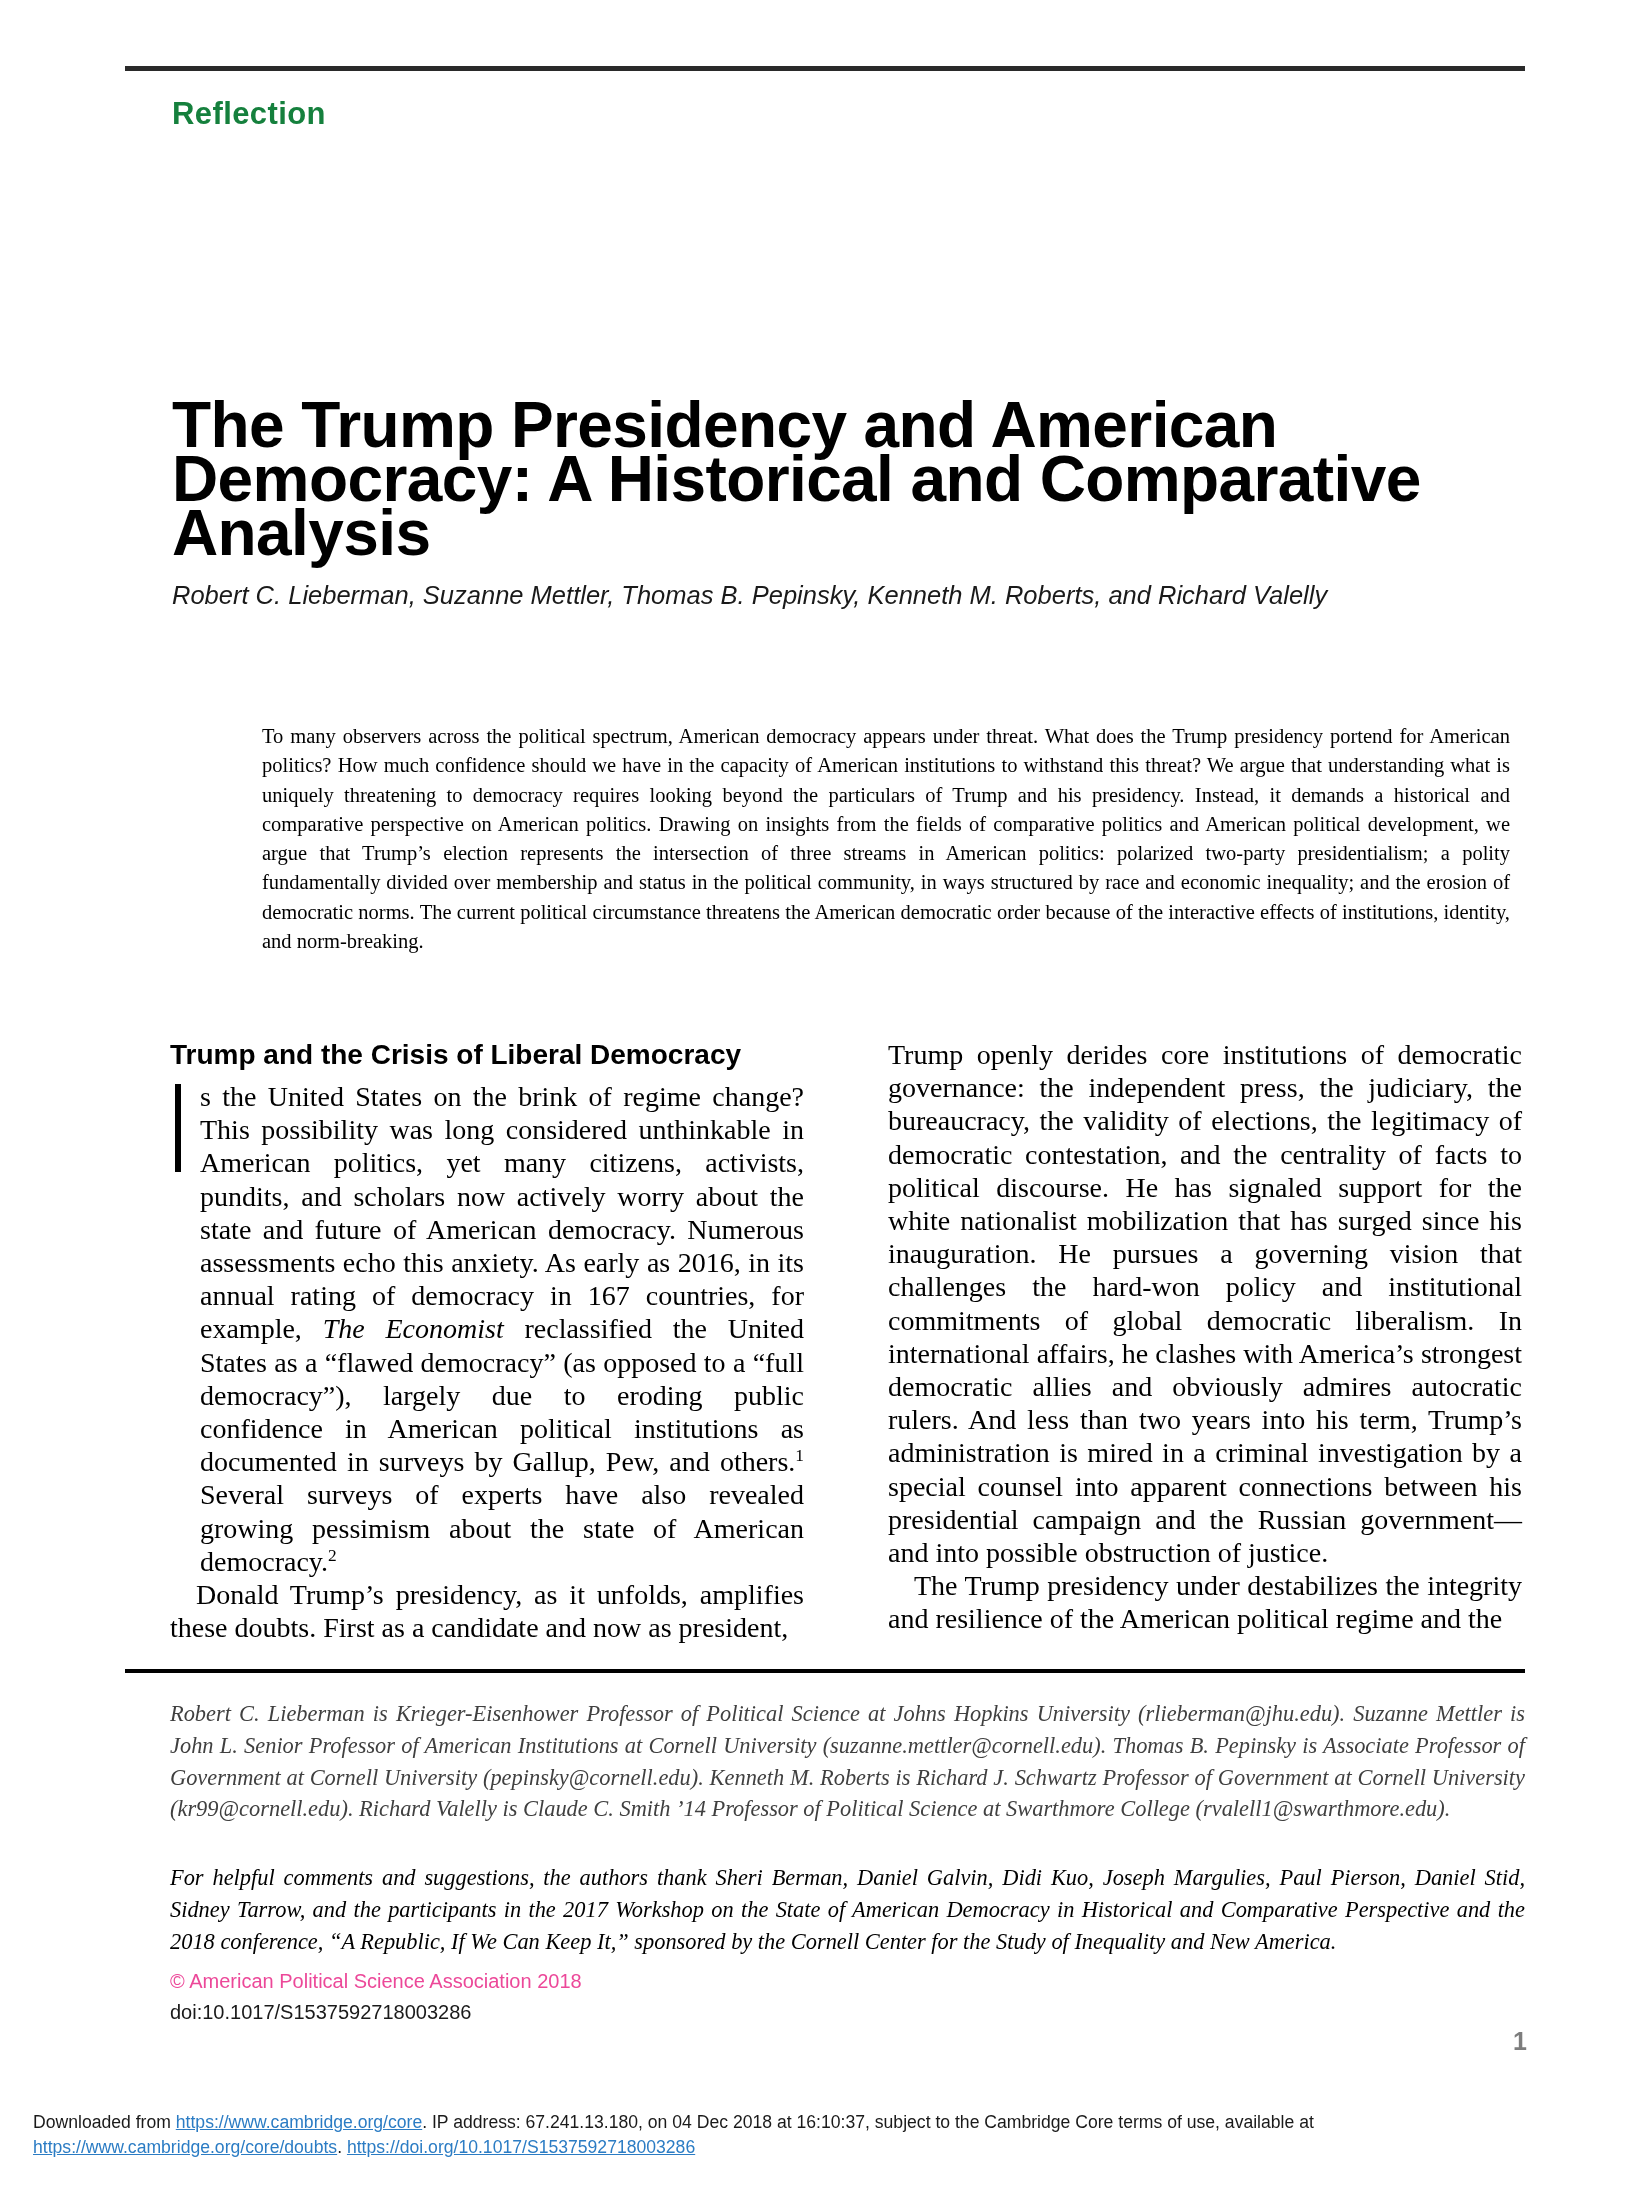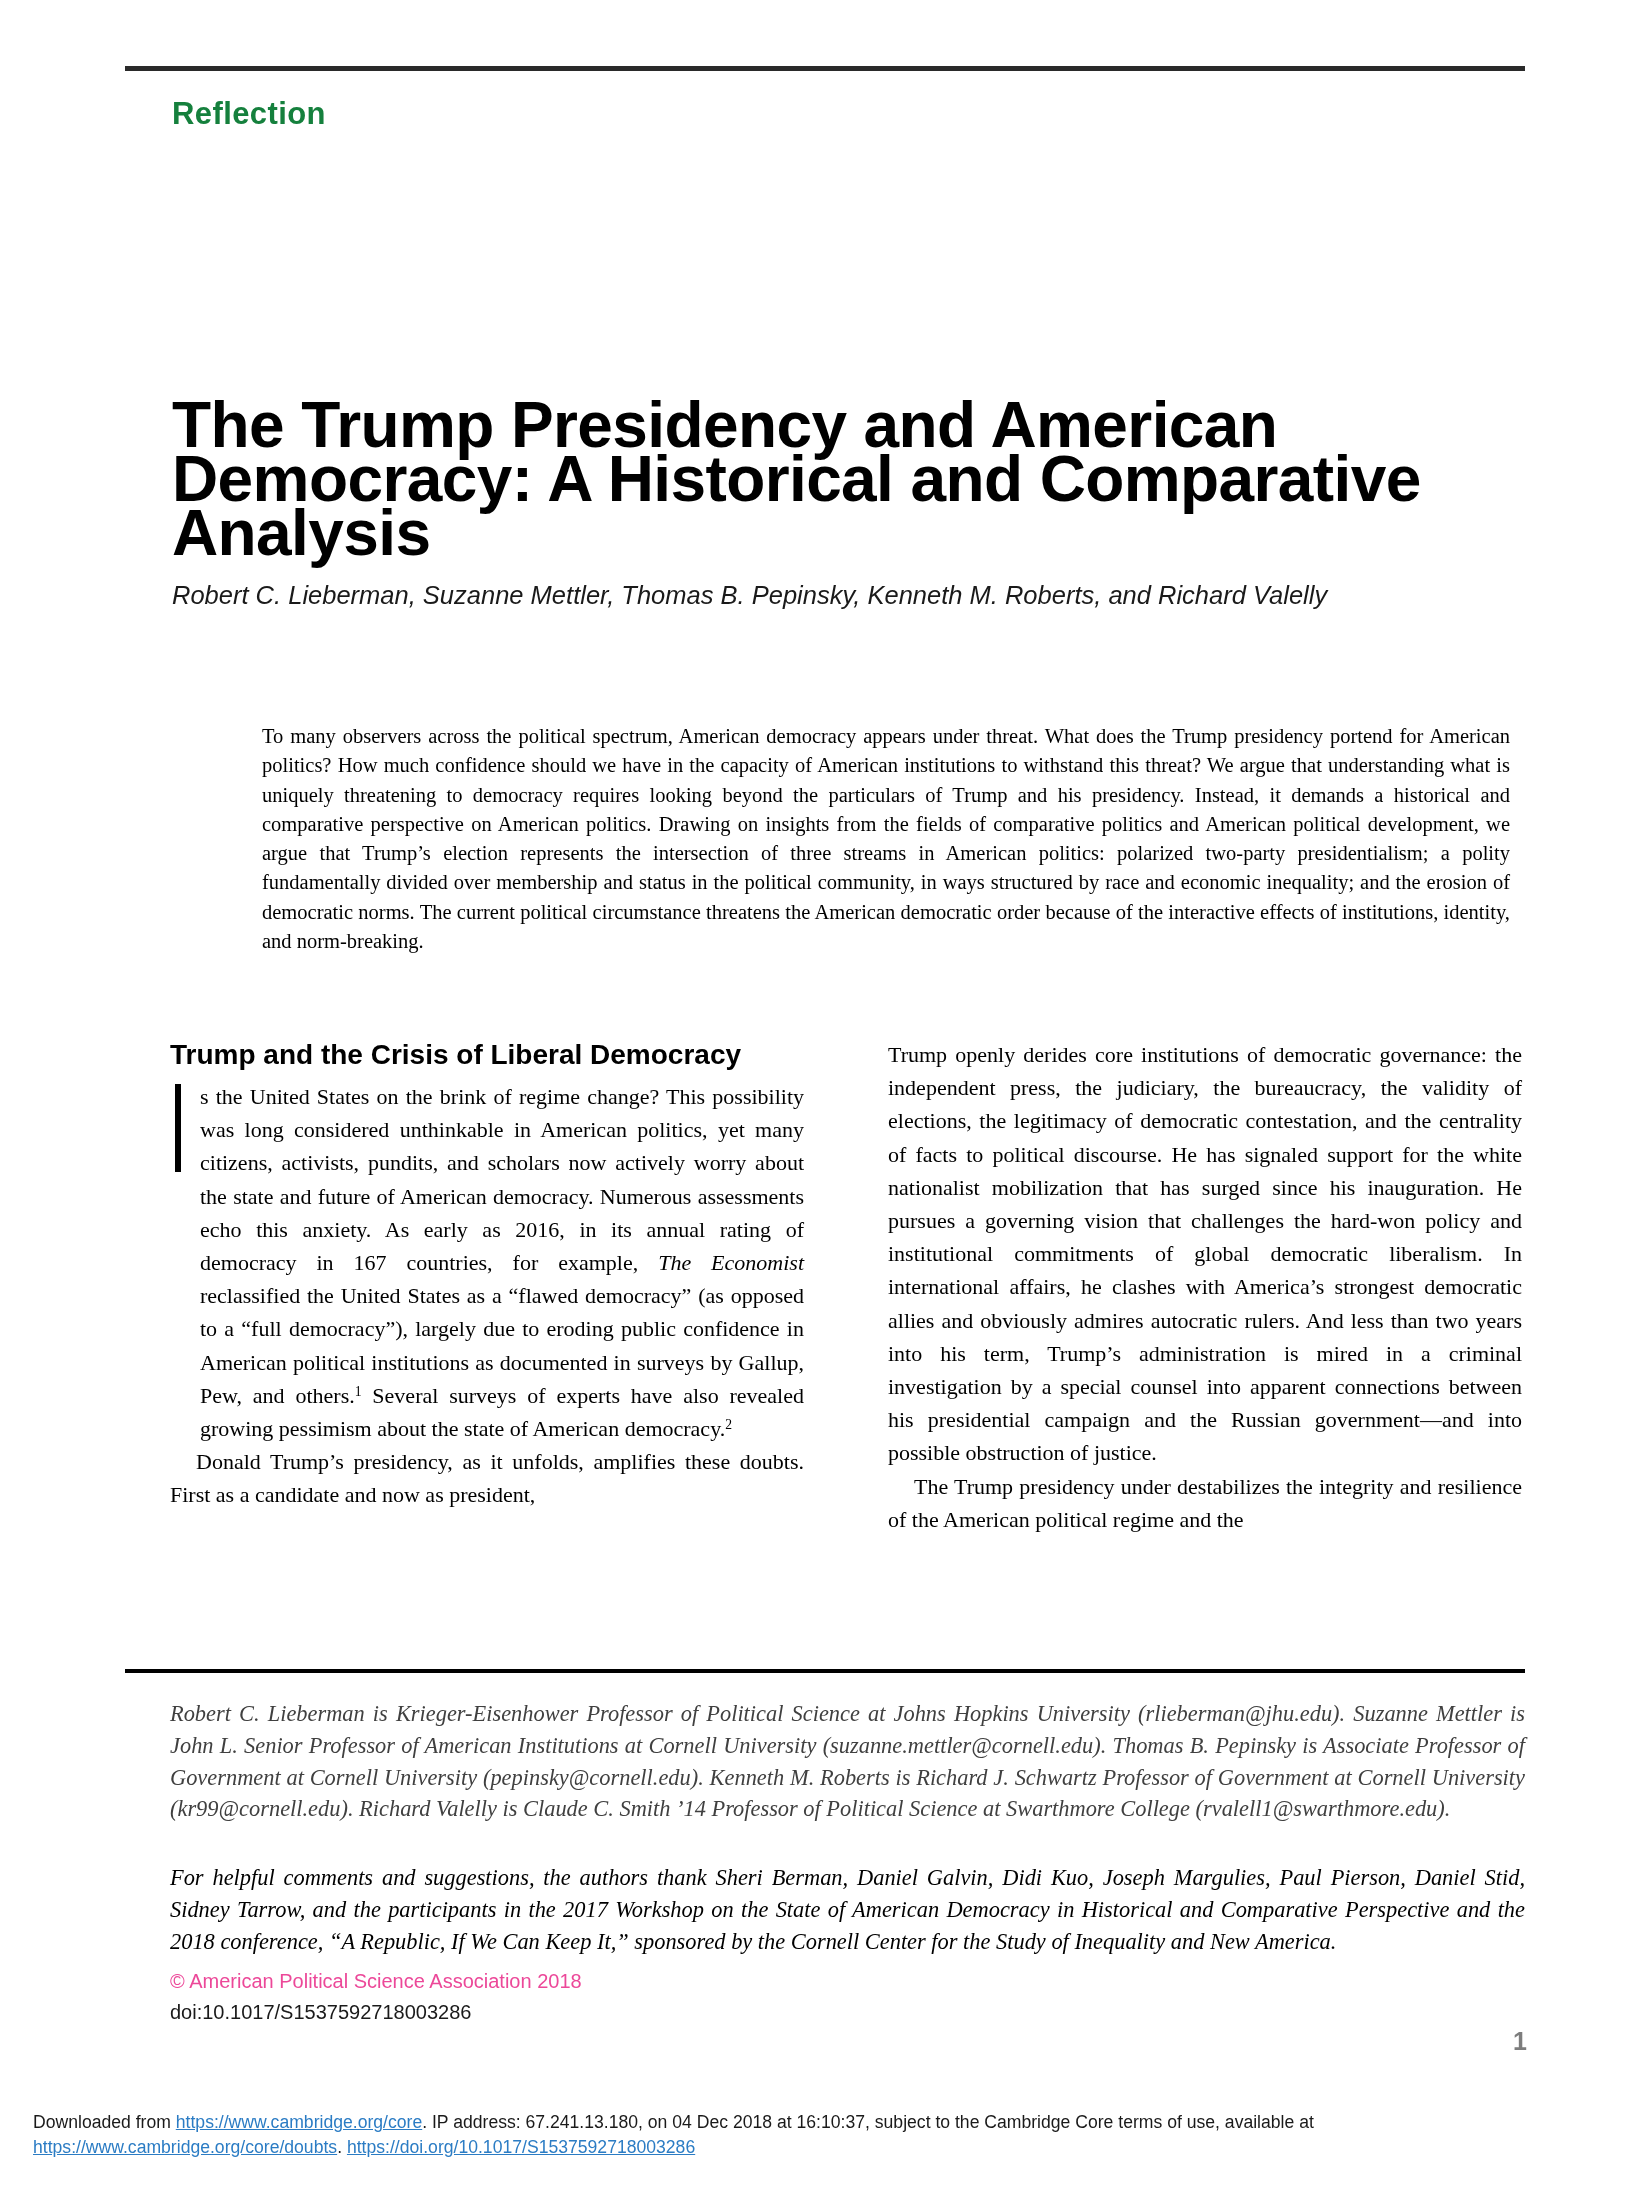--- a/index.html
+++ b/index.html
@@ -95,21 +95,21 @@
   .sec-head {
     font-family: Liberation Sans, sans-serif;
     font-weight: bold;
     font-size: 28px;
     line-height: 33px;
     color: #000000;
     margin: 0 0 9px 0;
   }
 
   .ptext {
-    font-size: 22px;
+    font-size: 28px;
     line-height: 33.2px;
     text-align: justify;
     color: #000000;
     margin: 0;
     hyphens: none;
   }
   .ptext.indent { text-indent: 26px; }
 
   
   .dropcap-wrap { position: relative; }

